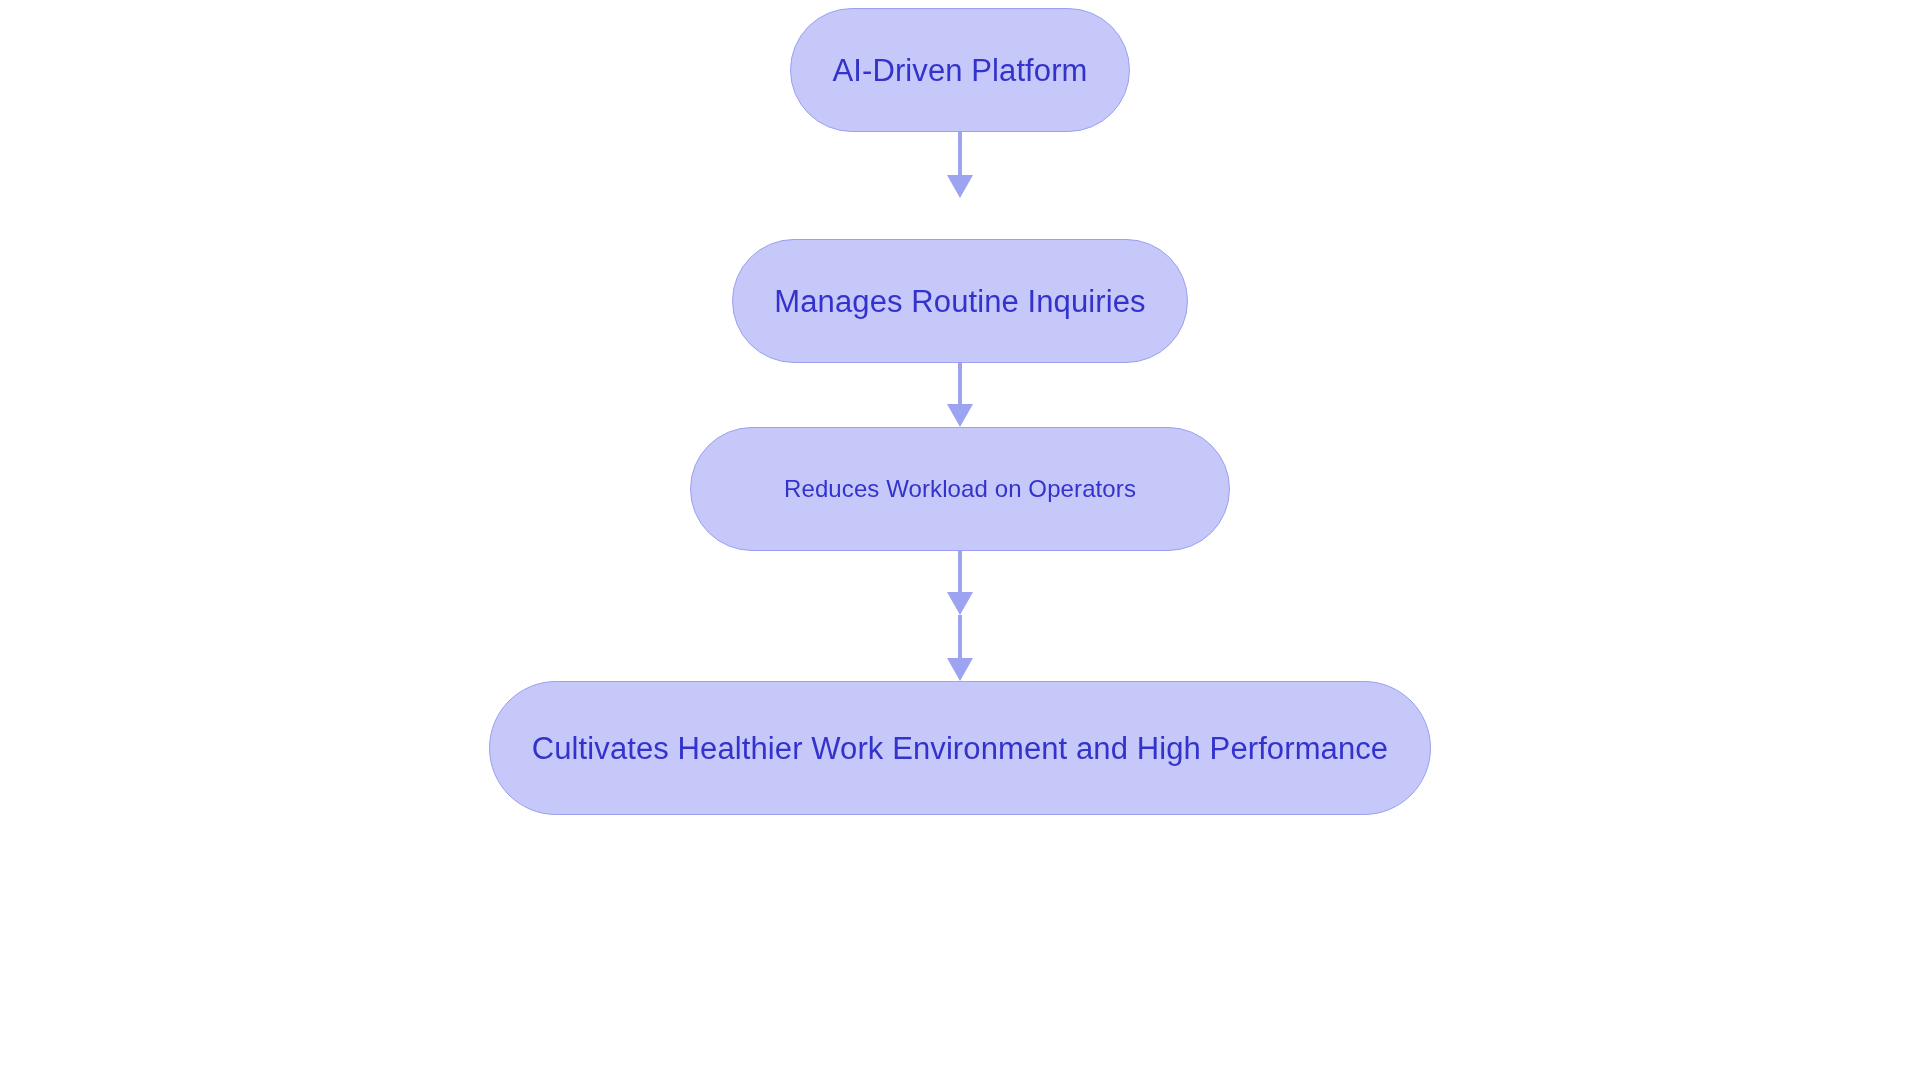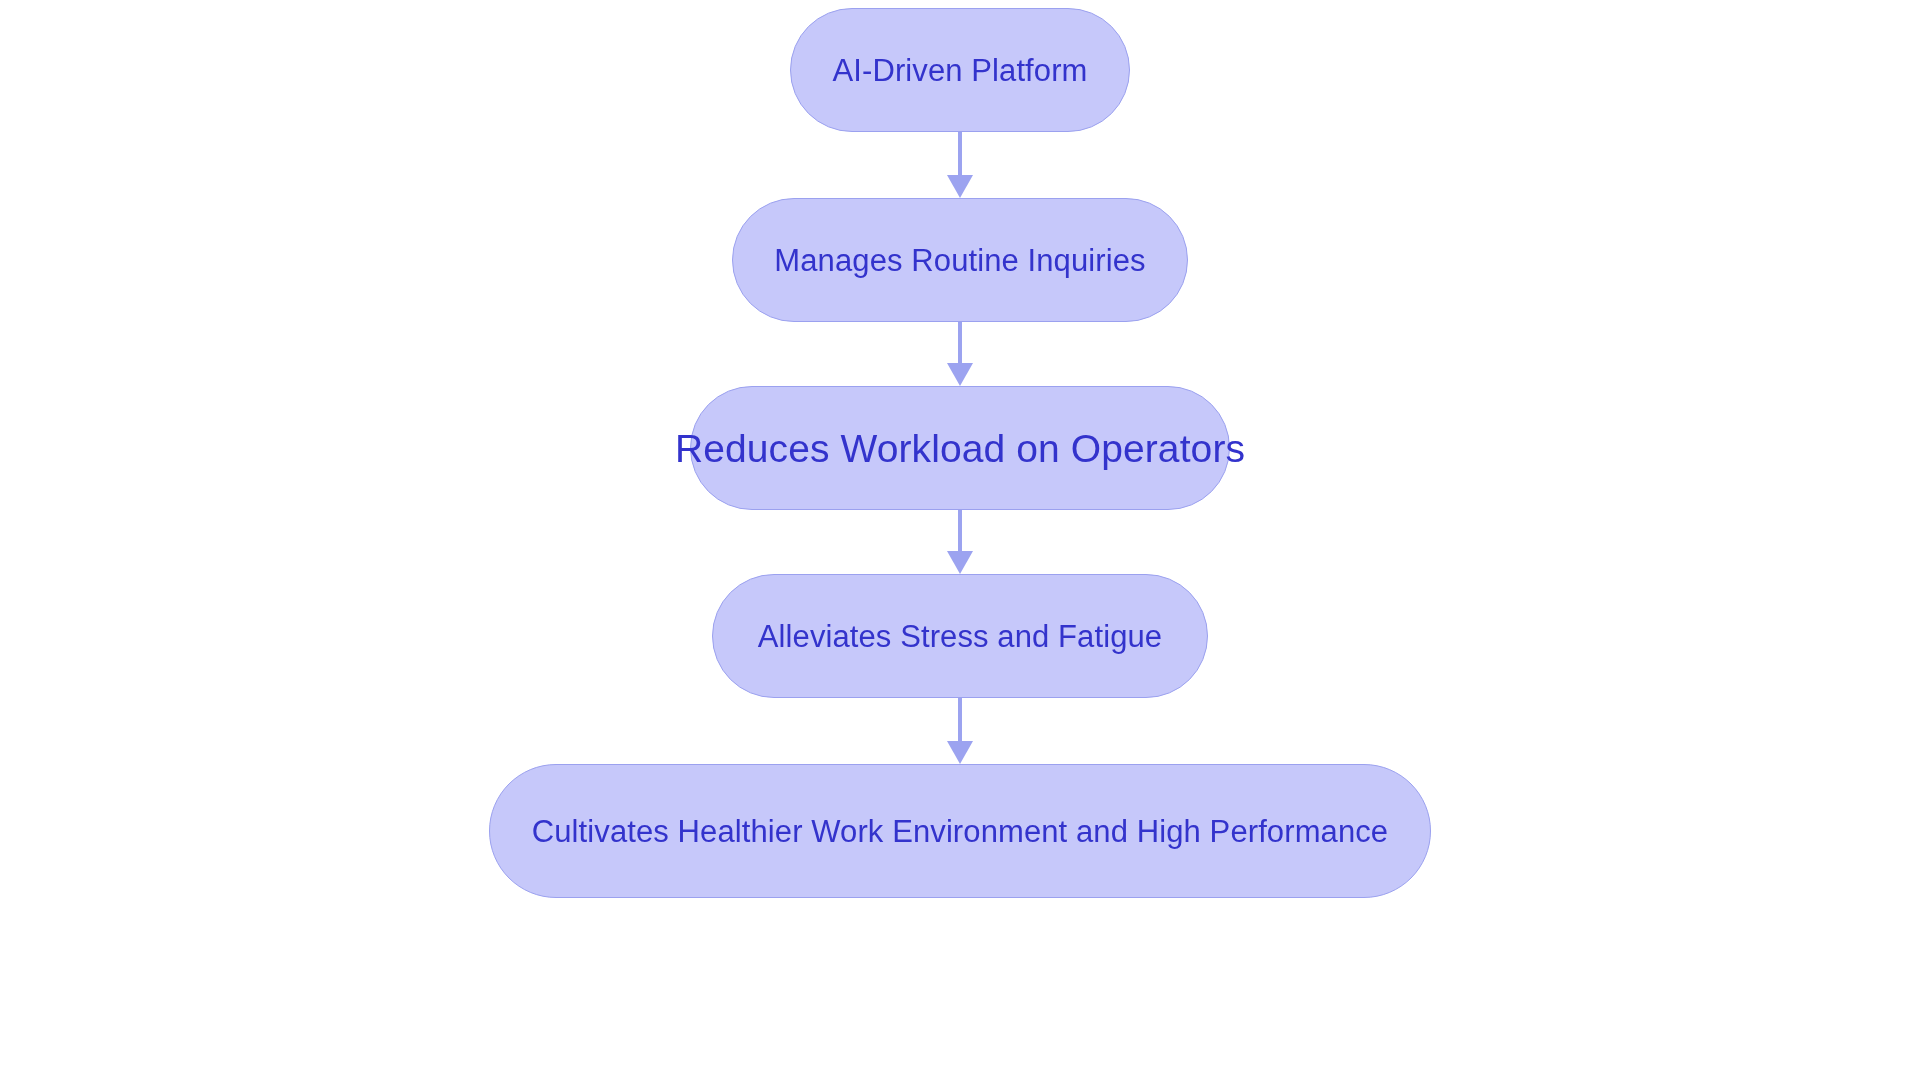--- a/index.html
+++ b/index.html
@@ -53,22 +53,22 @@
     padding: 0 36px;
   }
 
   .node-label {
     display: block;
     color: #3333cc;
   }
 
   
   .node-1 { width: 340px; height: 124px; font-size: 31px; }
-  .node-2 { width: 456px; height: 124px; font-size: 31px; }
-  .node-3 { width: 540px; height: 124px; font-size: 39px; text-align: right; }
+  .node-2 { width: 456px; height: 124px; font-size: 31px; margin-top: 41px; }
+  .node-3 { width: 540px; height: 124px; font-size: 24px; text-align: right; }
   .node-4 { width: 496px; height: 124px; font-size: 31px; }
   .node-5 { width: 942px; height: 134px; font-size: 31px; text-align: center; }
 
   
   .connector {
     position: relative;
     width: 26px;
     display: flex;
     flex-direction: column;
     align-items: center;
@@ -123,23 +123,20 @@
 
     <div class="node node-3">
       <span class="node-label">Reduces Workload on Operators</span>
     </div>
 
     <div class="connector conn-3">
       <div class="stem"></div>
       <div class="head"></div>
     </div>
 
-    <div class="node node-4">
-      <span class="node-label">Alleviates Stress and Fatigue</span>
-    </div>
 
     <div class="connector conn-4">
       <div class="stem"></div>
       <div class="head"></div>
     </div>
 
     <div class="node node-5">
       <span class="node-label">Cultivates Healthier Work Environment and High Performance</span>
     </div>
 

